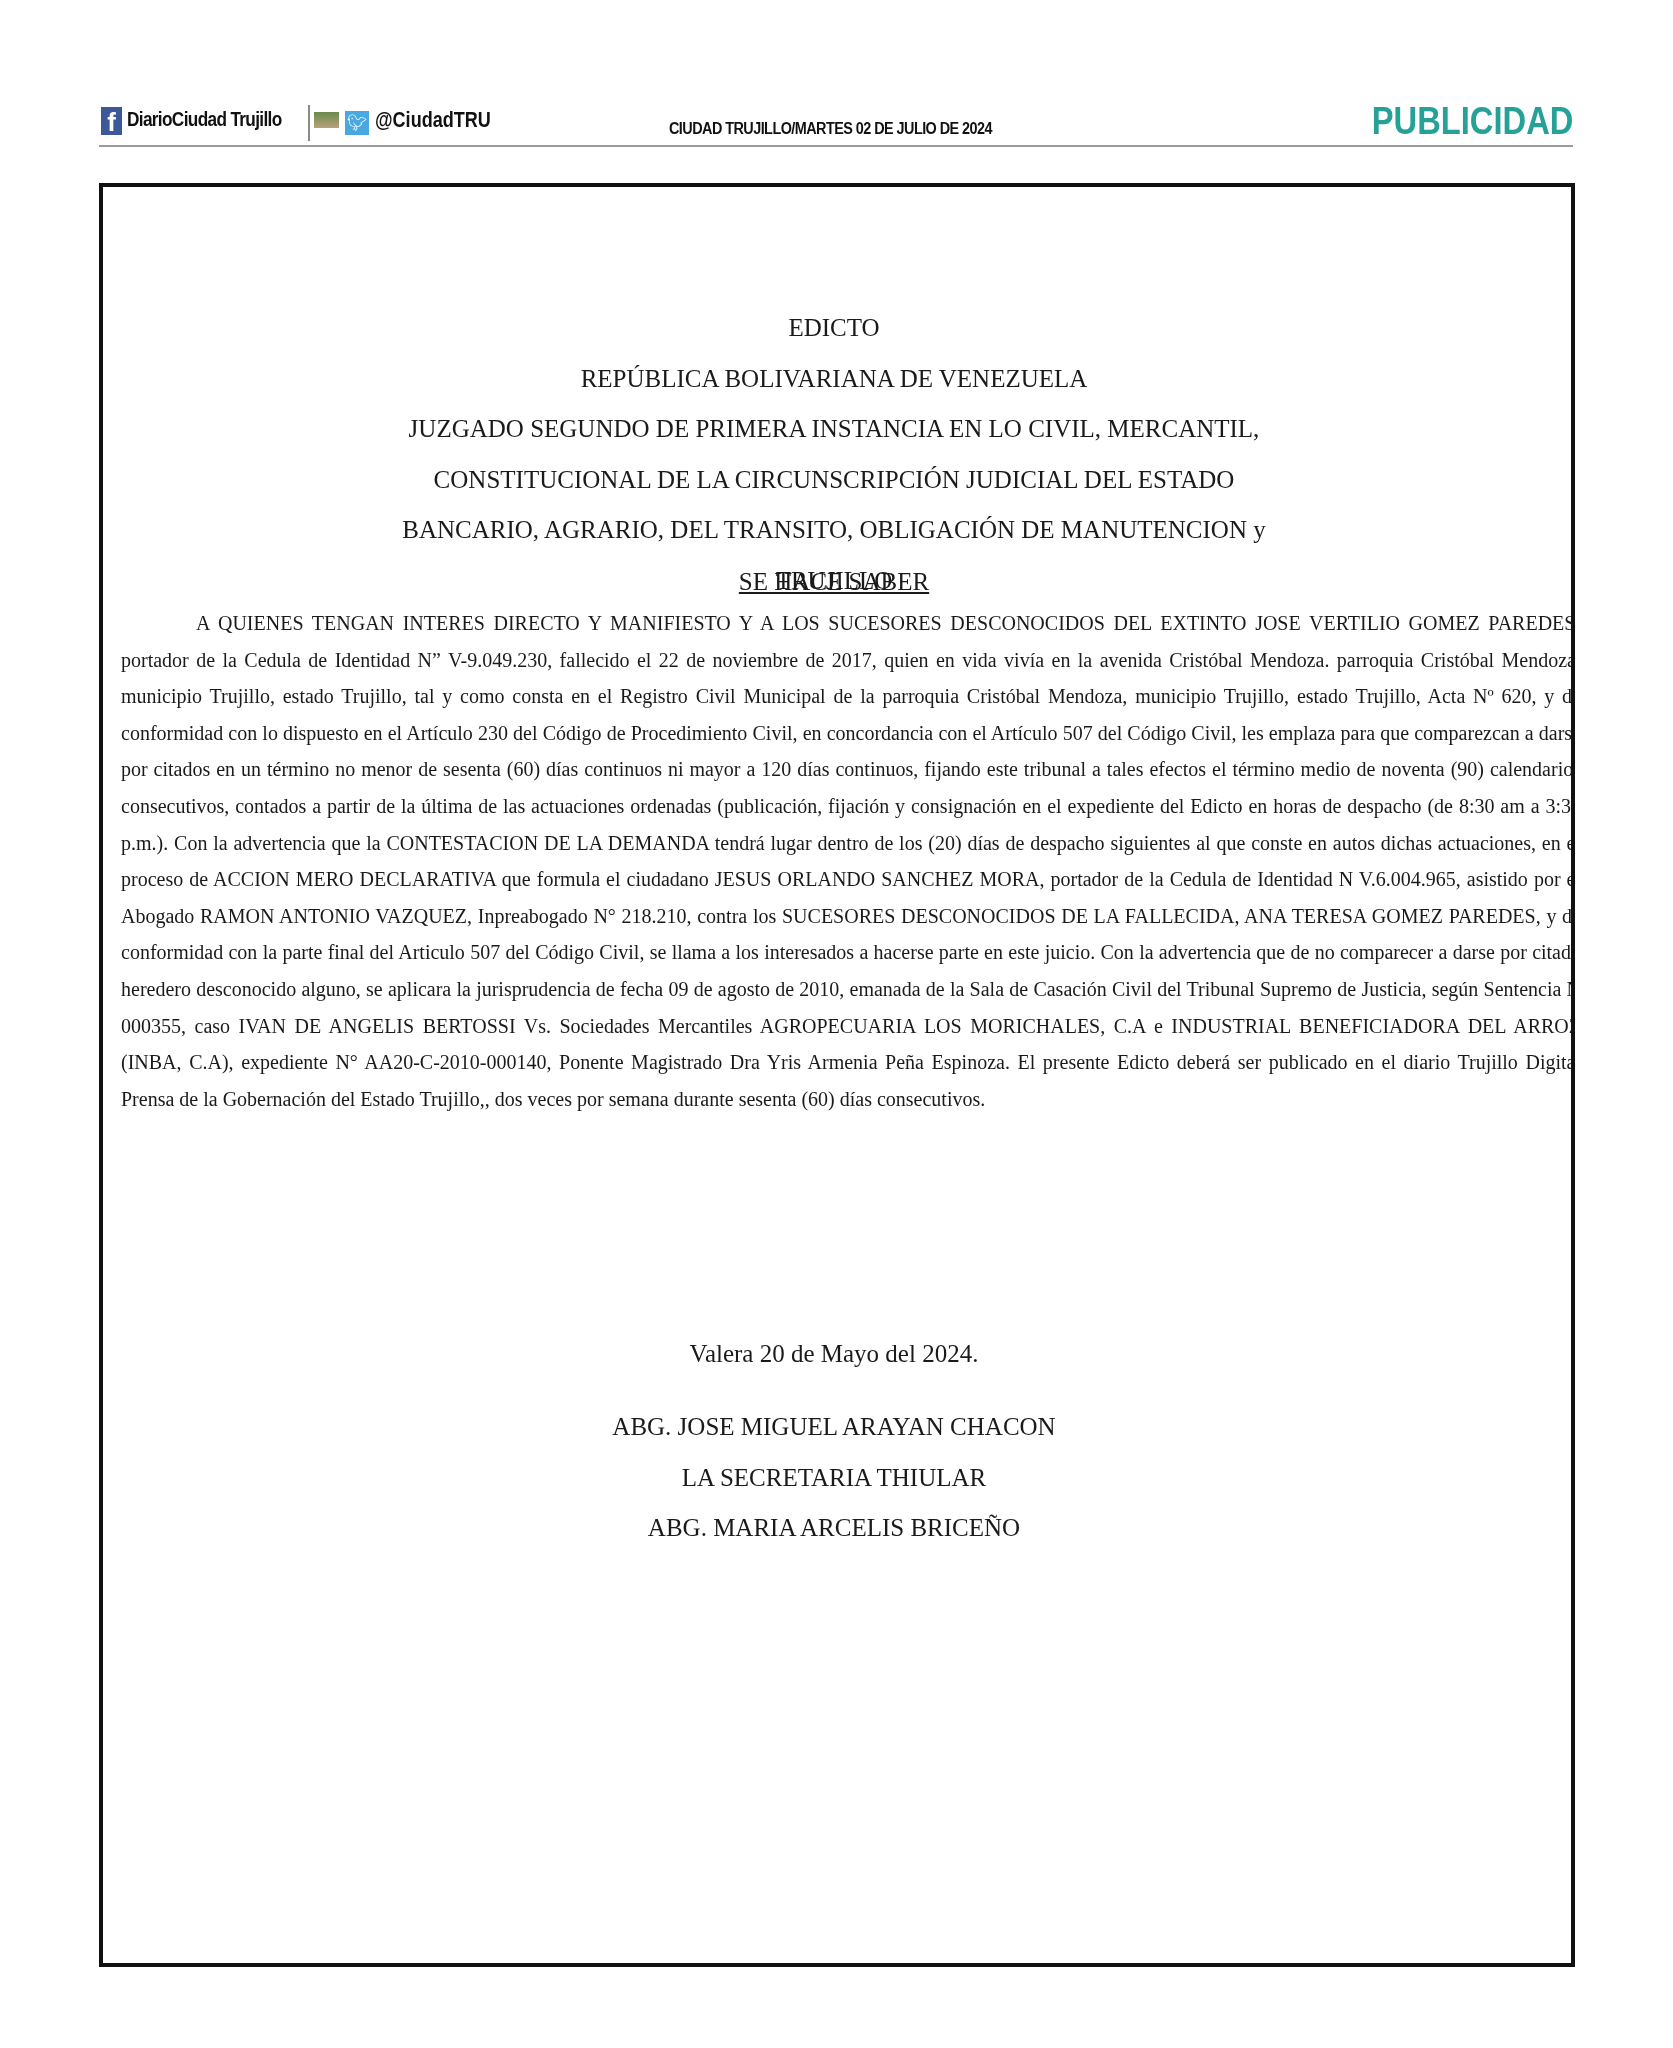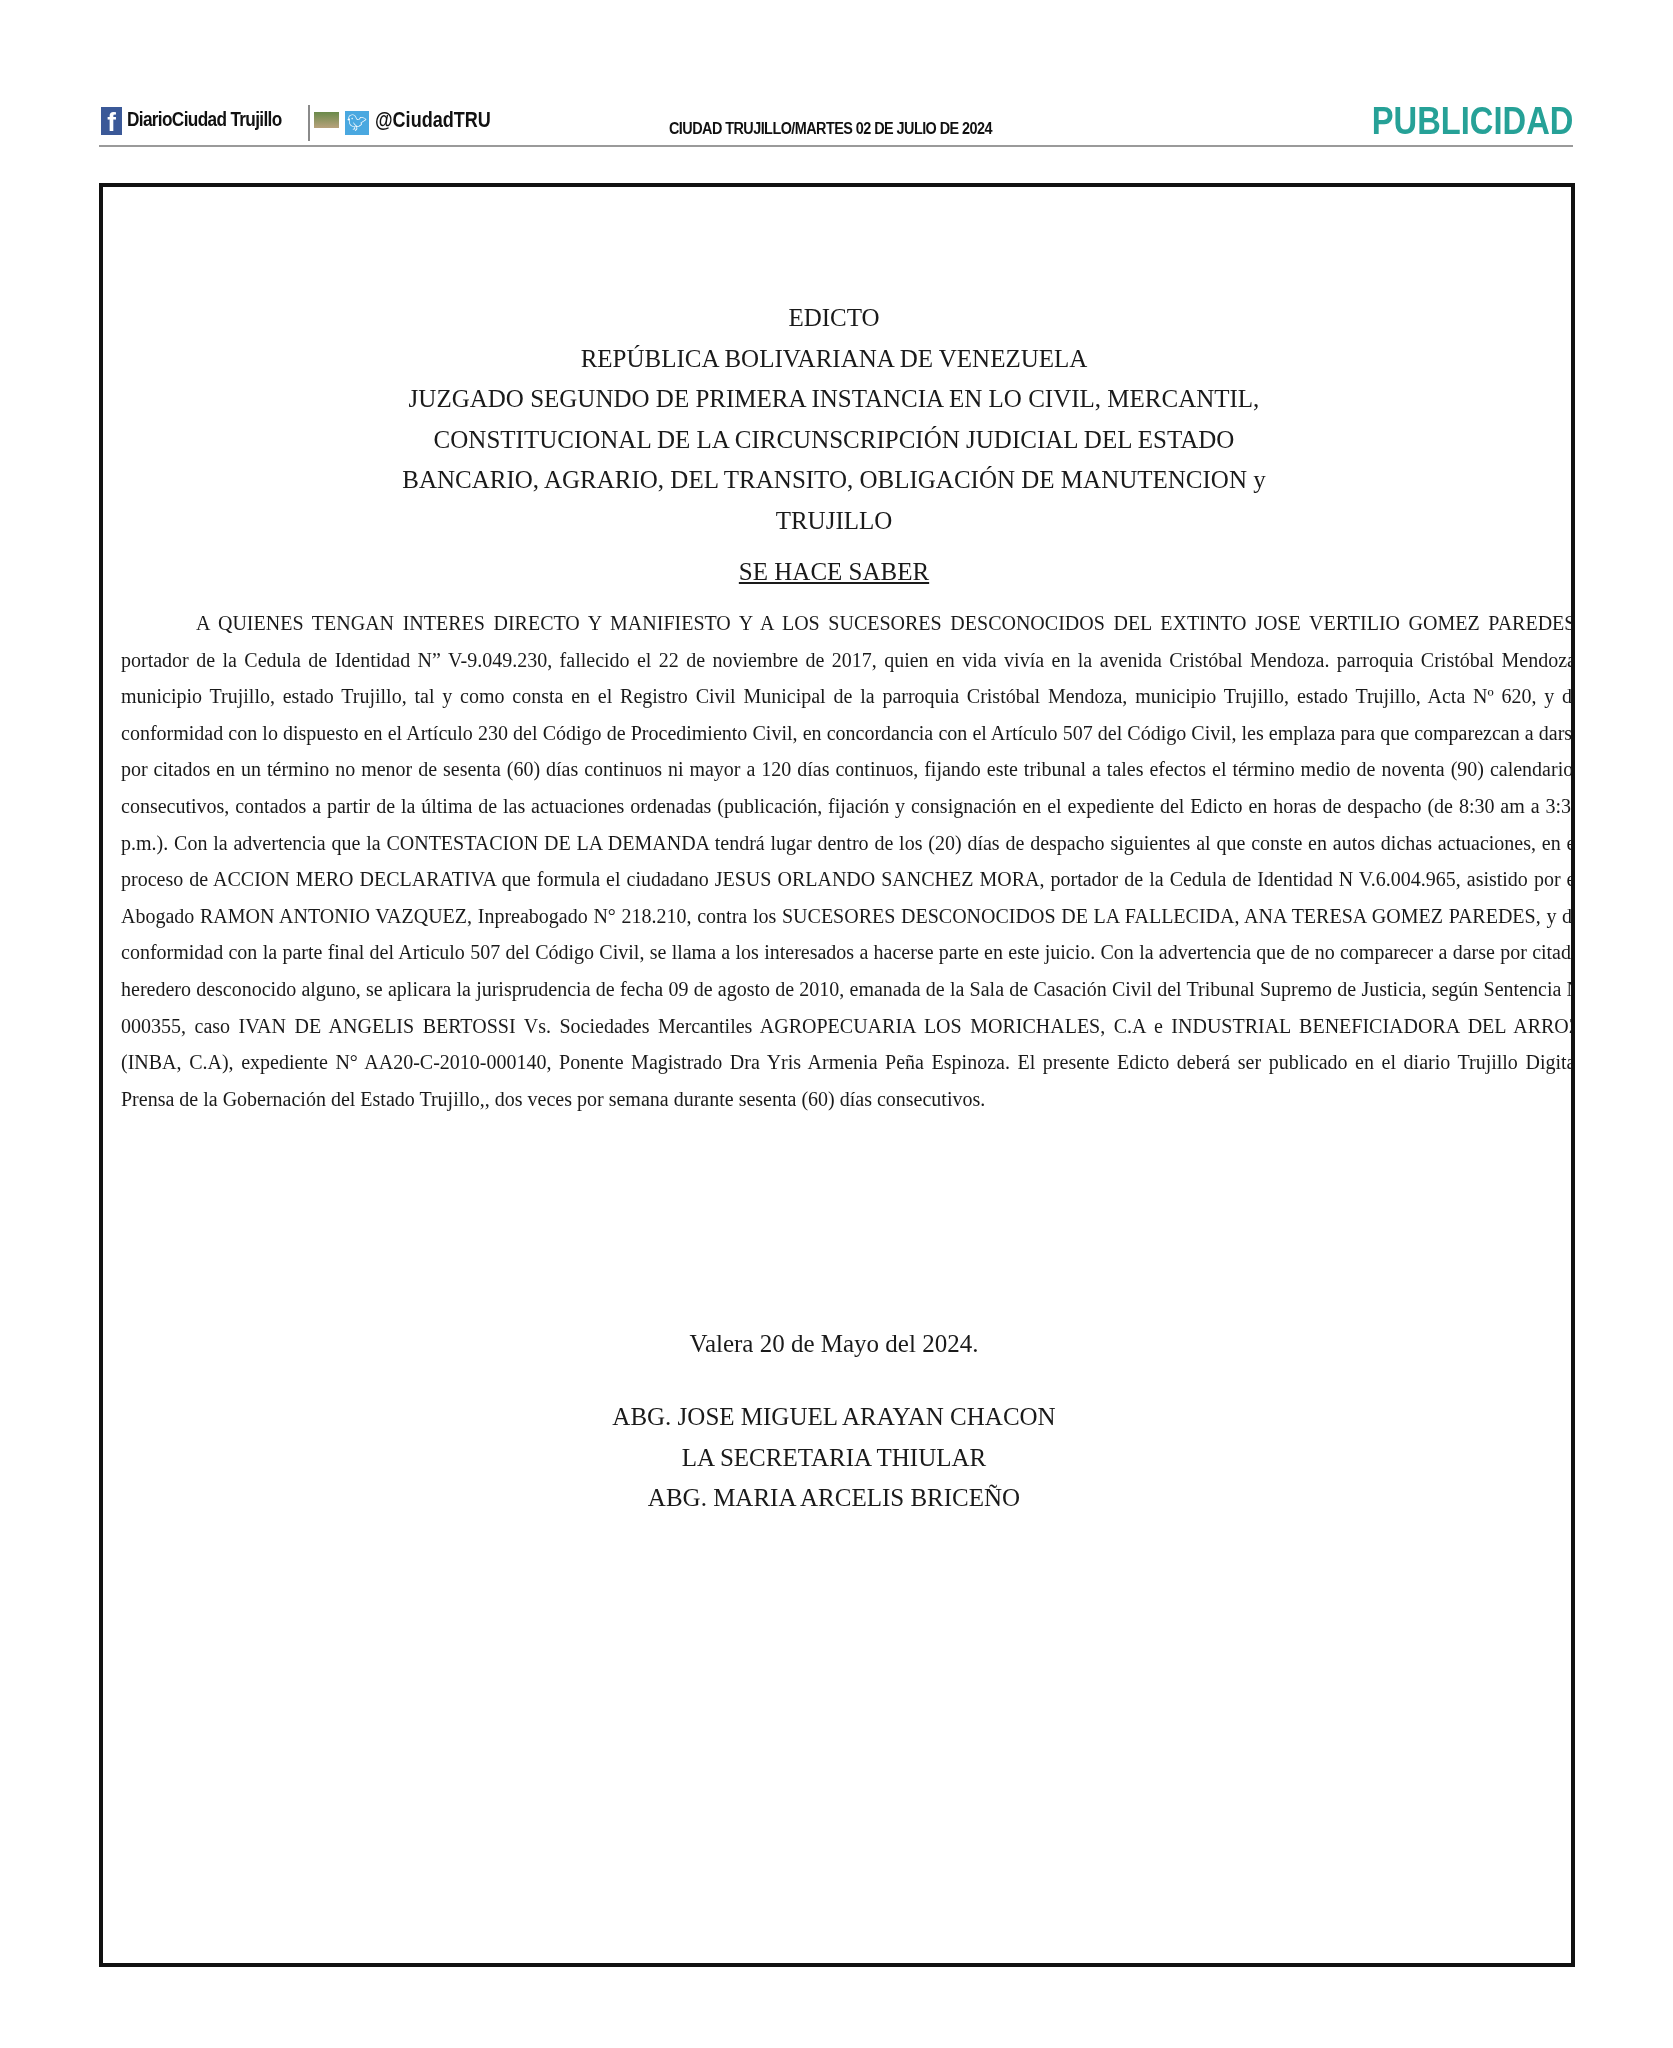--- a/index.html
+++ b/index.html
@@ -9,21 +9,21 @@
   .fb-icon { position:absolute; left:2px; top:7px; width:21px; height:28px; background:#3b5998; color:#fff; font-family:"Liberation Sans", sans-serif; font-weight:bold; font-size:26px; line-height:30px; text-align:center; overflow:hidden; }
   .fb-label { position:absolute; left:28px; top:7px; font-family:"Liberation Sans", sans-serif; font-weight:bold; font-size:21px; letter-spacing:-0.8px; color:#111; transform:scaleX(0.82); transform-origin:left; white-space:nowrap; }
   .divider { position:absolute; left:209px; top:5px; width:2px; height:36px; background:#8a8a8a; }
   .thumb { position:absolute; left:215px; top:12px; width:25px; height:16px; background:linear-gradient(#6a8a4a,#b8a27c); }
   .tw-icon { position:absolute; left:246px; top:11px; width:24px; height:24px; background:#4aa8e0; color:#fff; font-family:"DejaVu Sans", sans-serif; font-size:16px; line-height:24px; text-align:center; }
   .tw-label { position:absolute; left:276px; top:7px; font-family:"Liberation Sans", sans-serif; font-weight:bold; font-size:22px; color:#111; transform:scaleX(0.82); transform-origin:left; white-space:nowrap; }
   .dateline { position:absolute; left:570px; top:20px; font-family:"Liberation Sans", sans-serif; font-weight:bold; font-size:16px; color:#111; letter-spacing:-0.6px; transform:scaleX(0.9); transform-origin:left; white-space:nowrap; }
   .section { position:absolute; right:0px; top:0px; font-family:"Liberation Sans", sans-serif; font-weight:bold; font-size:38px; color:#26a197; letter-spacing:0px; transform:scaleX(0.86); transform-origin:right; white-space:nowrap; }
   .box { position:absolute; left:99px; top:183px; width:1468px; height:1776px; border:4px solid #111; overflow:hidden; }
   .inner { position:absolute; left:0px; top:0px; width:1462px; }
-  .center-line { text-align:center; font-size:25px; line-height:36.6px; margin:4px; white-space:nowrap; }
+  .center-line { text-align:center; font-size:25px; line-height:36.6px; margin:14px; white-space:nowrap; }
   .titles { position:absolute; top:109px; left:0; width:1462px; }
   .hace { position:absolute; top:363px; left:0; width:1462px;text-decoration:underline; }
   .body-text { position:absolute; top:400px; left:0; width:1460px; font-size:20px; line-height:36.6px; text-align:justify; text-indent:75px; margin:18px; }
   .place-date { position:absolute; top:1135px; left:0; width:1462px; }
   .signatures { position:absolute; top:1208px; left:0; width:1462px; }
 </style>
 </head>
 <body>
 
 <div class="header">

